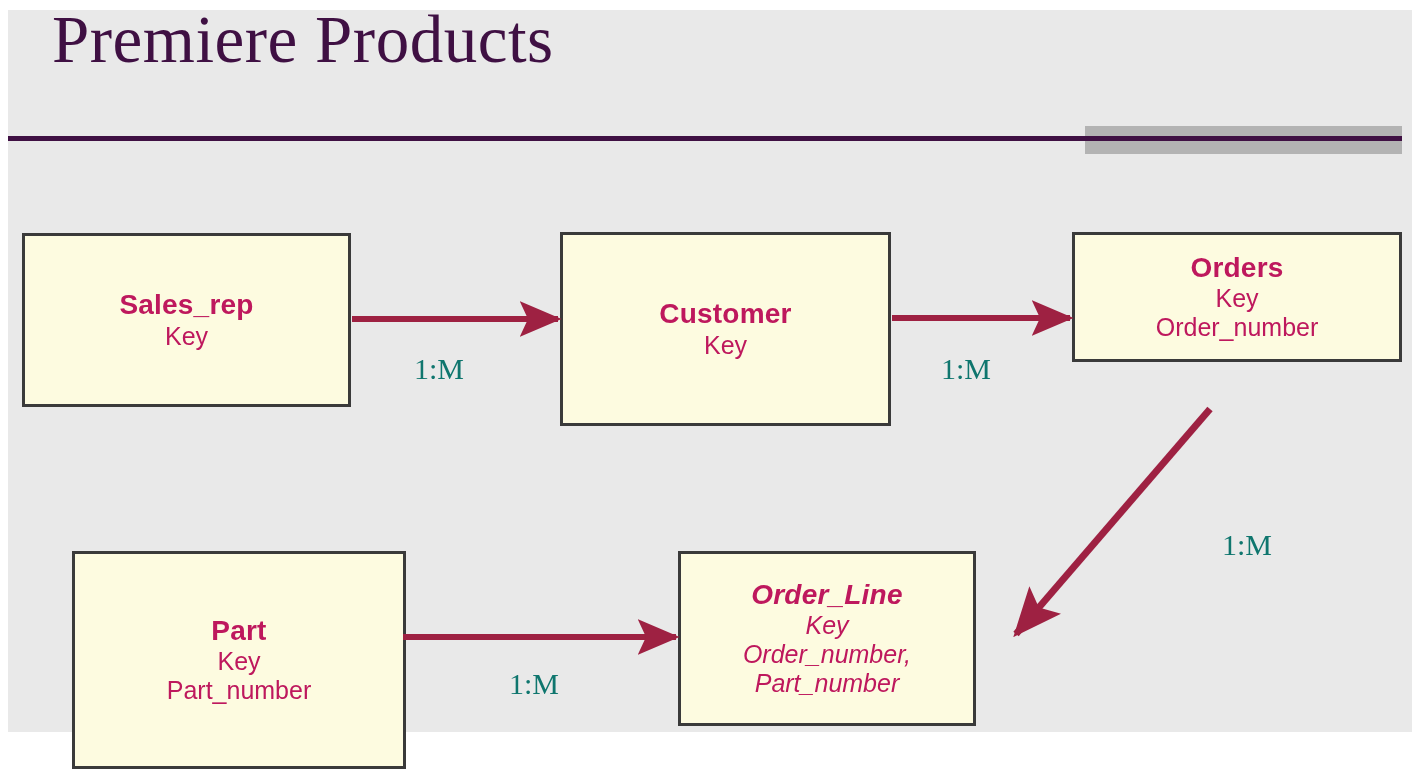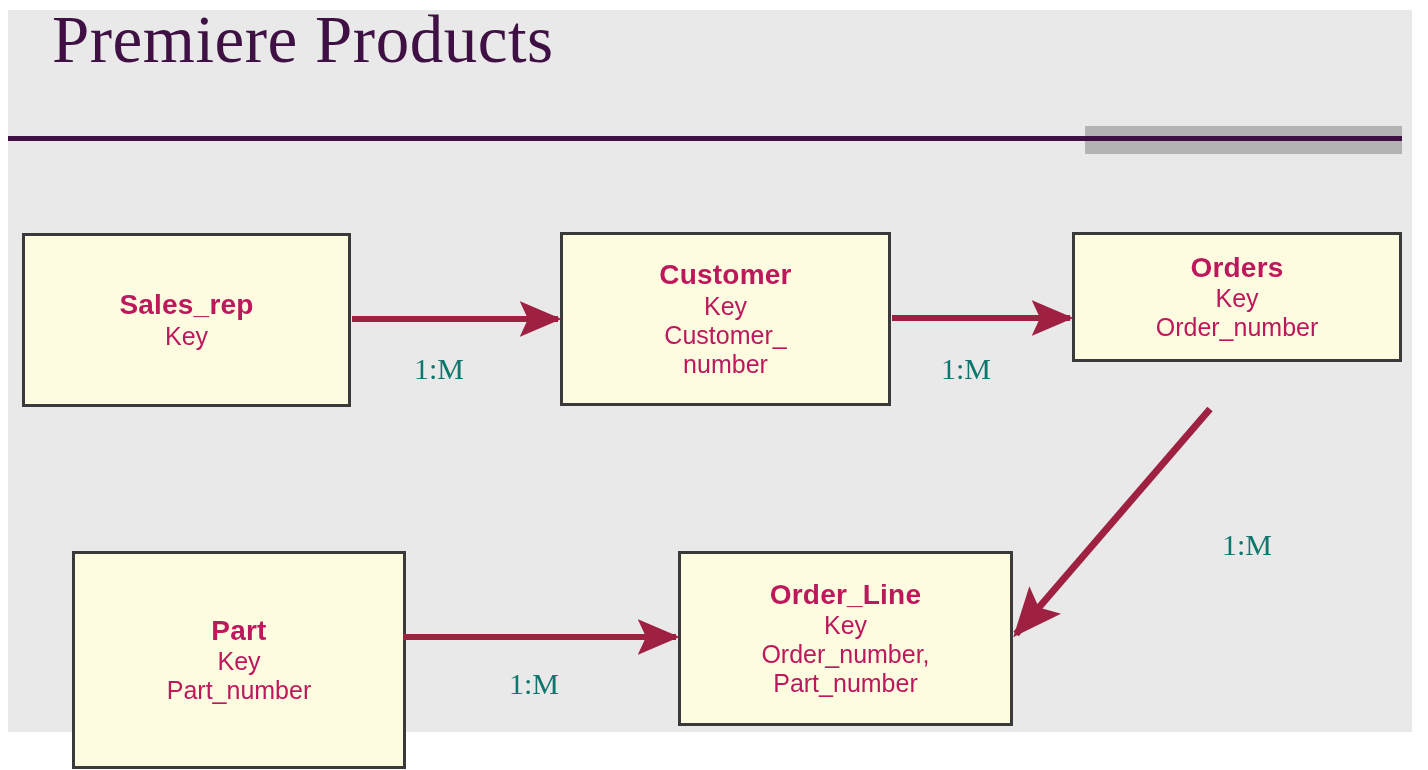--- a/index.html
+++ b/index.html
@@ -80,24 +80,24 @@
     line-height: 1.16;
   }
   .entity-attrs {
     font-size: 25px;
     font-weight: normal;
     line-height: 1.16;
     white-space: pre-line;
   }
   
   #box-sales-rep  { left:22px;   top:233px; width:329px; height:174px; }
-  #box-customer   { left:560px;  top:232px; width:331px; height:174px; }
+  #box-customer   { left:560px;  top:232px; width:331px; height:194px; }
   #box-orders     { left:1072px; top:232px; width:330px; height:130px; }
   #box-part       { left:72px;   top:551px; width:334px; height:218px; }
-  #box-order-line { left:678px;  top:551px; width:335px; height:175px; }
+  #box-order-line { left:678px;  top:551px; width:298px; height:175px;font-style:italic; }
 
   
   .connectors {
     position: absolute;
     left: 0;
     top: 0;
     width: 1428px;
     height: 770px;
     pointer-events: none;
   }
@@ -128,22 +128,20 @@
   <div class="title-rule"></div>
 
   <div class="entity" id="box-sales-rep">
     <div class="entity-name">Sales_rep</div>
     <div class="entity-keyword">Key</div>
   </div>
 
   <div class="entity" id="box-customer">
     <div class="entity-name">Customer</div>
     <div class="entity-keyword">Key</div>
-    <div class="entity-attrs">Customer_
-number</div>
   </div>
 
   <div class="entity" id="box-orders">
     <div class="entity-name">Orders</div>
     <div class="entity-keyword">Key</div>
     <div class="entity-attrs">Order_number</div>
   </div>
 
   <div class="entity" id="box-part">
     <div class="entity-name">Part</div>

